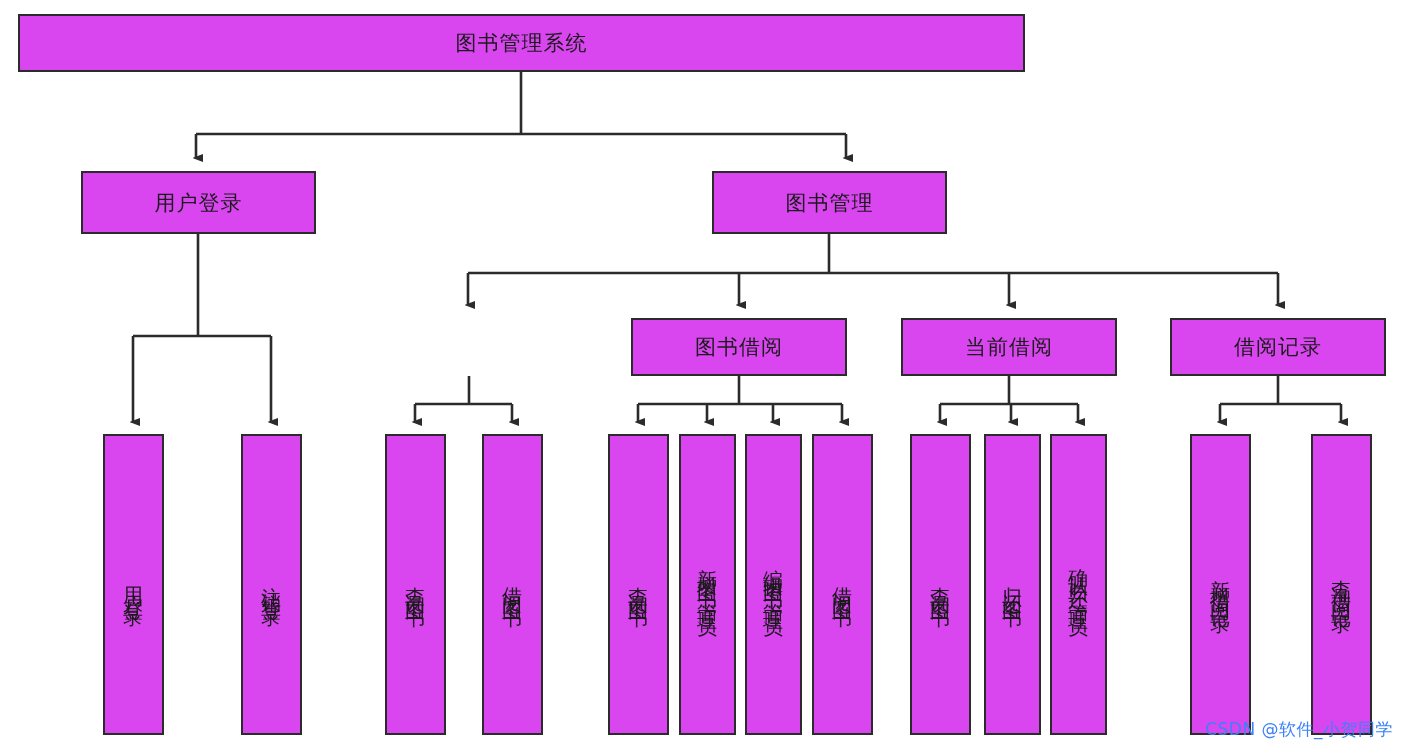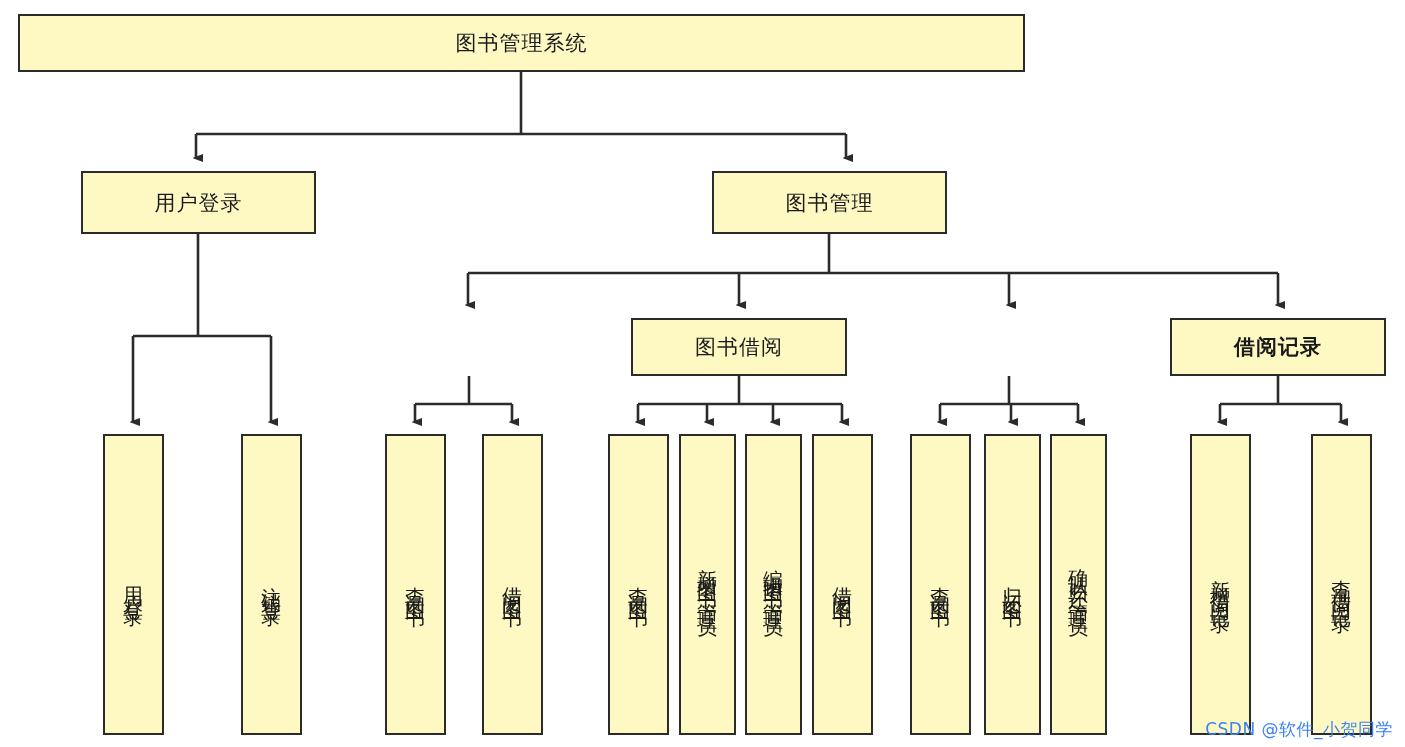--- a/index.html
+++ b/index.html
@@ -12,21 +12,21 @@
     width: 1405px;
     height: 747px;
     background: #ffffff;
     font-family: "DejaVu Sans", "Liberation Sans", sans-serif;
     overflow: hidden;
   }
   .node {
     position: absolute;
     box-sizing: border-box;
     border: 2px solid #2b2b2b;
-    background: #fef9c3;
+    background: #d946ef;
     display: flex;
     align-items: center;
     justify-content: center;
     color: #1a1a1a;
   }
   .node.h-node {
     font-size: 21px;
     letter-spacing: 1px;
   }
   .node.v-node {
@@ -123,21 +123,24 @@
   <div class="node h-node" style="left:81px; top:171px; width:235px; height:63px;">
     <span class="htext">用户登录</span>
   </div>
   <div class="node h-node" style="left:712px; top:171px; width:235px; height:63px;">
     <span class="htext">图书管理</span>
   </div>
 
   <div class="node h-node" style="left:631px; top:318px; width:216px; height:58px;">
     <span class="htext">图书借阅</span>
   </div>
-  <div class="node h-node" style="left:1170px; top:318px; width:216px; height:58px;font-weight:bold;">
+  <div class="node h-node" style="left:901px; top:318px; width:216px; height:58px;">
+    <span class="htext">当前借阅</span>
+  </div>
+  <div class="node h-node" style="left:1170px; top:318px; width:216px; height:58px;">
     <span class="htext">借阅记录</span>
   </div>
 
   <div class="node v-node" style="left:103px; top:434px; width:61px; height:301px;">
     <span class="vtext">用户登录</span>
   </div>
   <div class="node v-node" style="left:241px; top:434px; width:61px; height:301px;">
     <span class="vtext">注销登录</span>
   </div>
 

